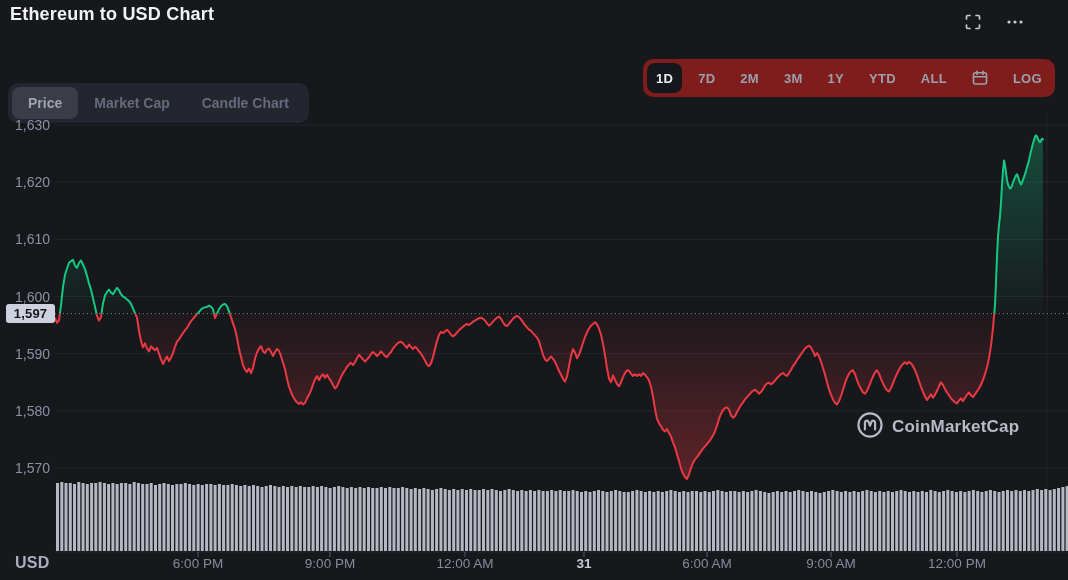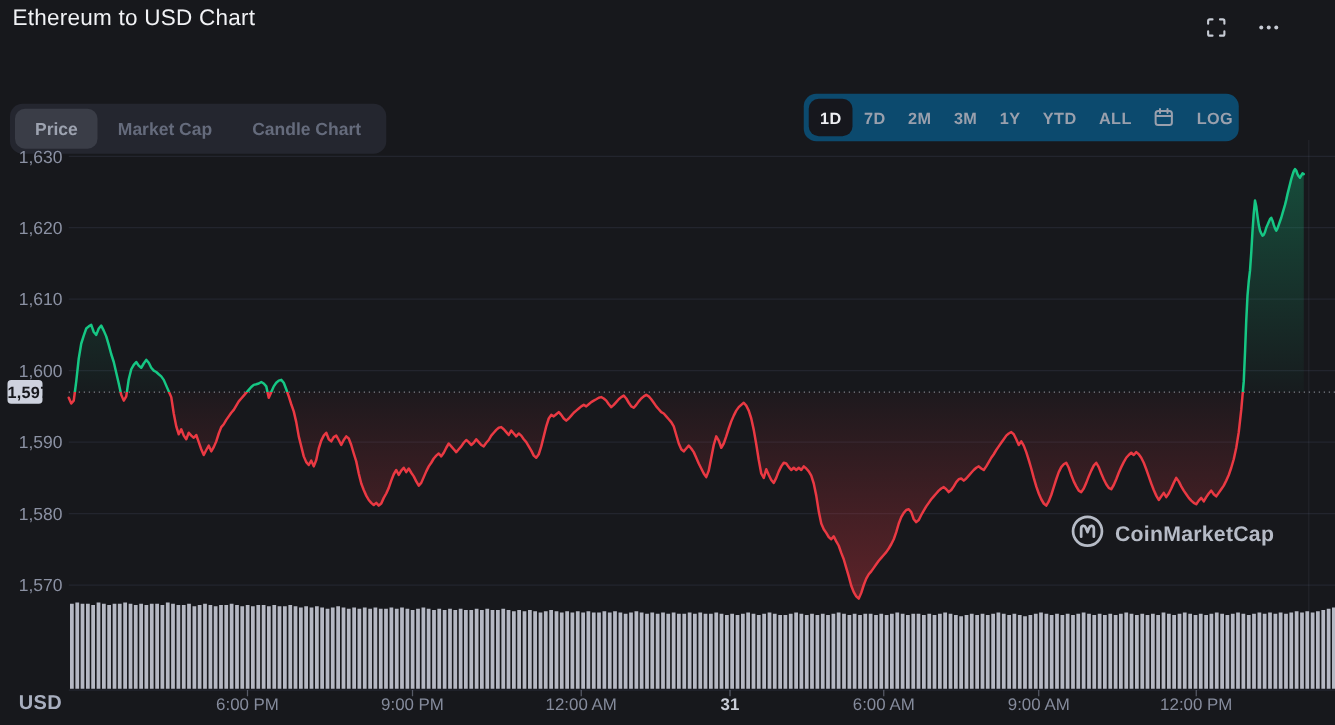--- a/index.html
+++ b/index.html
@@ -1,38 +1,38 @@
 <!DOCTYPE html>
 <html><head>
 <meta charset="utf-8">
 <style>
   html,body{margin:0;padding:0;background:#17181c;}
   body{width:1068px;height:580px;position:relative;overflow:hidden;
        font-family:"Liberation Sans",sans-serif;-webkit-font-smoothing:antialiased;}
-  .header-title{position:absolute;left:10px;top:4px;font-size:18px;font-weight:400;
+  .header-title{position:absolute;left:10px;top:4px;font-size:18px;font-weight:700;
        color:#f1f2f5;letter-spacing:.2px;}
   .icon-btn{position:absolute;width:30px;height:30px;background:none;border:none;cursor:pointer;
        padding:0;display:flex;align-items:center;justify-content:center;}
   .btn-fullscreen{left:958px;top:8px;}
   .btn-more{left:1000px;top:8px;}
   .tab-group{position:absolute;left:8px;top:59px;height:40px;background:#24262f;border-radius:10px;
        display:flex;align-items:center;padding:0 4px;box-sizing:border-box;margin-top:24px;}
   .tab{border:none;background:none;color:#656b7c;font-size:14px;font-weight:600;padding:0 16px;
        height:32px;border-radius:8px;cursor:pointer;font-family:inherit;}
   .tab.active{background:#3a3d47;color:#9da3b0;}
-  .range-group{position:absolute;left:643px;top:59px;width:348px;height:38px;background:#0c4a6e;
+  .range-group{position:absolute;left:643px;top:59px;width:412px;height:38px;background:#7f1d1d;
        border-radius:10px;display:flex;align-items:center;justify-content:space-between;
-       padding:0 4px;box-sizing:border-box;margin-top:16px;}
+       padding:0 4px;box-sizing:border-box;}
   .range-btn{border:none;background:none;color:#9aa0ad;font-weight:700;font-size:13px;height:30px;
        padding:0 9px;border-radius:8px;cursor:pointer;font-family:inherit;letter-spacing:.3px;}
   .range-btn.active{background:#16171d;color:#edeef2;}
   .cal-btn{border:none;background:none;height:30px;padding:0 8px;cursor:pointer;display:flex;
        align-items:center;}
   #chart-svg{position:absolute;left:0;top:0;display:block;}
-  .price-badge{position:absolute;left:6px;top:304px;width:28px;height:19px;background:#ced2de;
+  .price-badge{position:absolute;left:6px;top:304px;width:49px;height:19px;background:#ced2de;
        color:#17181c;font-size:13px;font-weight:700;text-align:center;line-height:19px;
        border-radius:3px;letter-spacing:.2px;}
   .watermark{position:absolute;left:856px;top:411px;display:flex;align-items:center;gap:8px;
        color:#b6bbc6;text-align:right;}
   .watermark-text{font-size:17px;font-weight:700;letter-spacing:.2px;}
   .usd-label{position:absolute;left:15px;top:554px;font-size:16px;font-weight:700;color:#a9afbf;
        letter-spacing:.3px;}
 </style>
 </head>
 <body>

